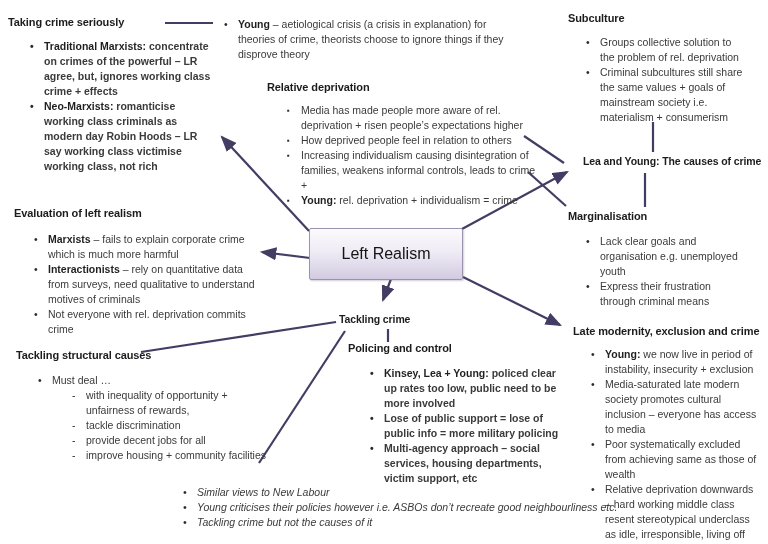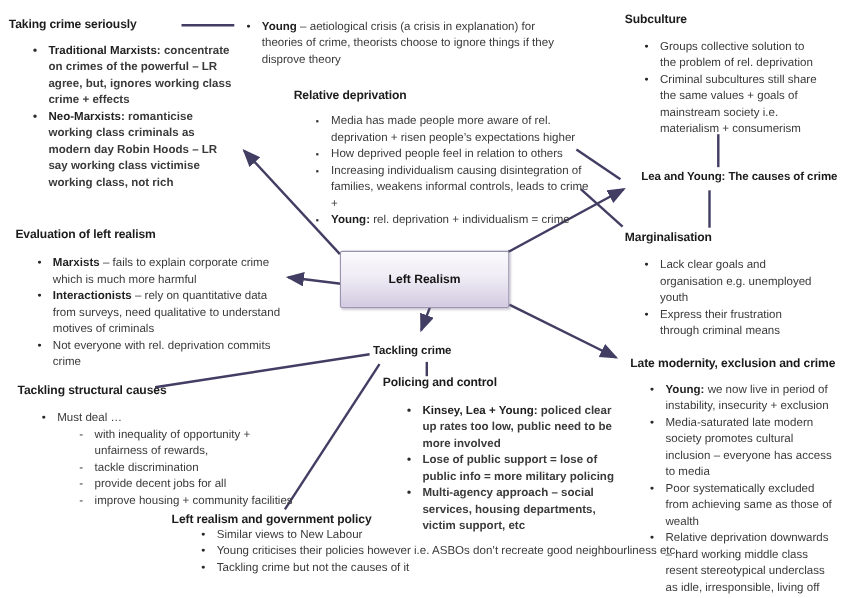--- a/index.html
+++ b/index.html
@@ -18,21 +18,21 @@
   ul.sq li::before{content:"\25aa";font-size:8px;}
   ul.dash li::before{content:"-";}
   li b{color:#1f1f1f;}
   .node-box{
     position:absolute;left:309px;top:228px;width:152px;height:50px;z-index:3;
     background:linear-gradient(#fbfafd,#efecf5 45%,#d3cae1);
     border:1px solid #9b93ad;border-radius:2px;
     display:flex;align-items:center;justify-content:center;
     box-shadow:1px 1px 2px rgba(120,110,140,0.35);
   }
-  .node-box .lbl{font-weight:bold;font-size:11px;color:#141414;}
+  .node-box .lbl{font-weight:normal;font-size:16px;color:#141414;}
   .nowrap{white-space:nowrap;}
 </style>
 </head>
 <body>
 
 <svg class="layer connectors" viewBox="0 0 768 544">
   <defs>
     <marker id="arr" markerWidth="9" markerHeight="8" refX="6.5" refY="3" orient="auto">
       <path d="M0,0 L7.5,3 L0,6 z" fill="#423d63"></path>
     </marker>
@@ -138,19 +138,18 @@
 <div class="sec" style="left:348px;top:342px;width:218px;">
   <div class="sec-title">Policing and control</div>
   <ul style="margin:12px 0 0 20px;width:192px;font-weight:bold;">
     <li><b>Kinsey, Lea + Young:</b><span> policed clear up rates too low, public need to be more involved</span></li>
     <li><b></b><span>Lose of public support = lose of public info = more military policing</span></li>
     <li><b></b><span>Multi-agency approach – social services, housing departments, victim support, etc</span></li>
   </ul>
 </div>
 
 <div class="sec" style="left:156px;top:466px;width:470px;">
-  <div class="sec-title">Left realism and government policy</div>
-  <ul style="margin:1px 0 0 25px;width:440px;">
+  <ul style="margin:19px 0 0 25px;width:440px;font-style:italic;">
     <li><b></b><span>Similar views to New Labour</span></li>
     <li><b></b><span>Young criticises their policies however i.e. ASBOs don’t recreate good neighbourliness etc.</span></li>
     <li><b></b><span>Tackling crime but not the causes of it</span></li>
   </ul>
 </div>
 
 </body></html>

